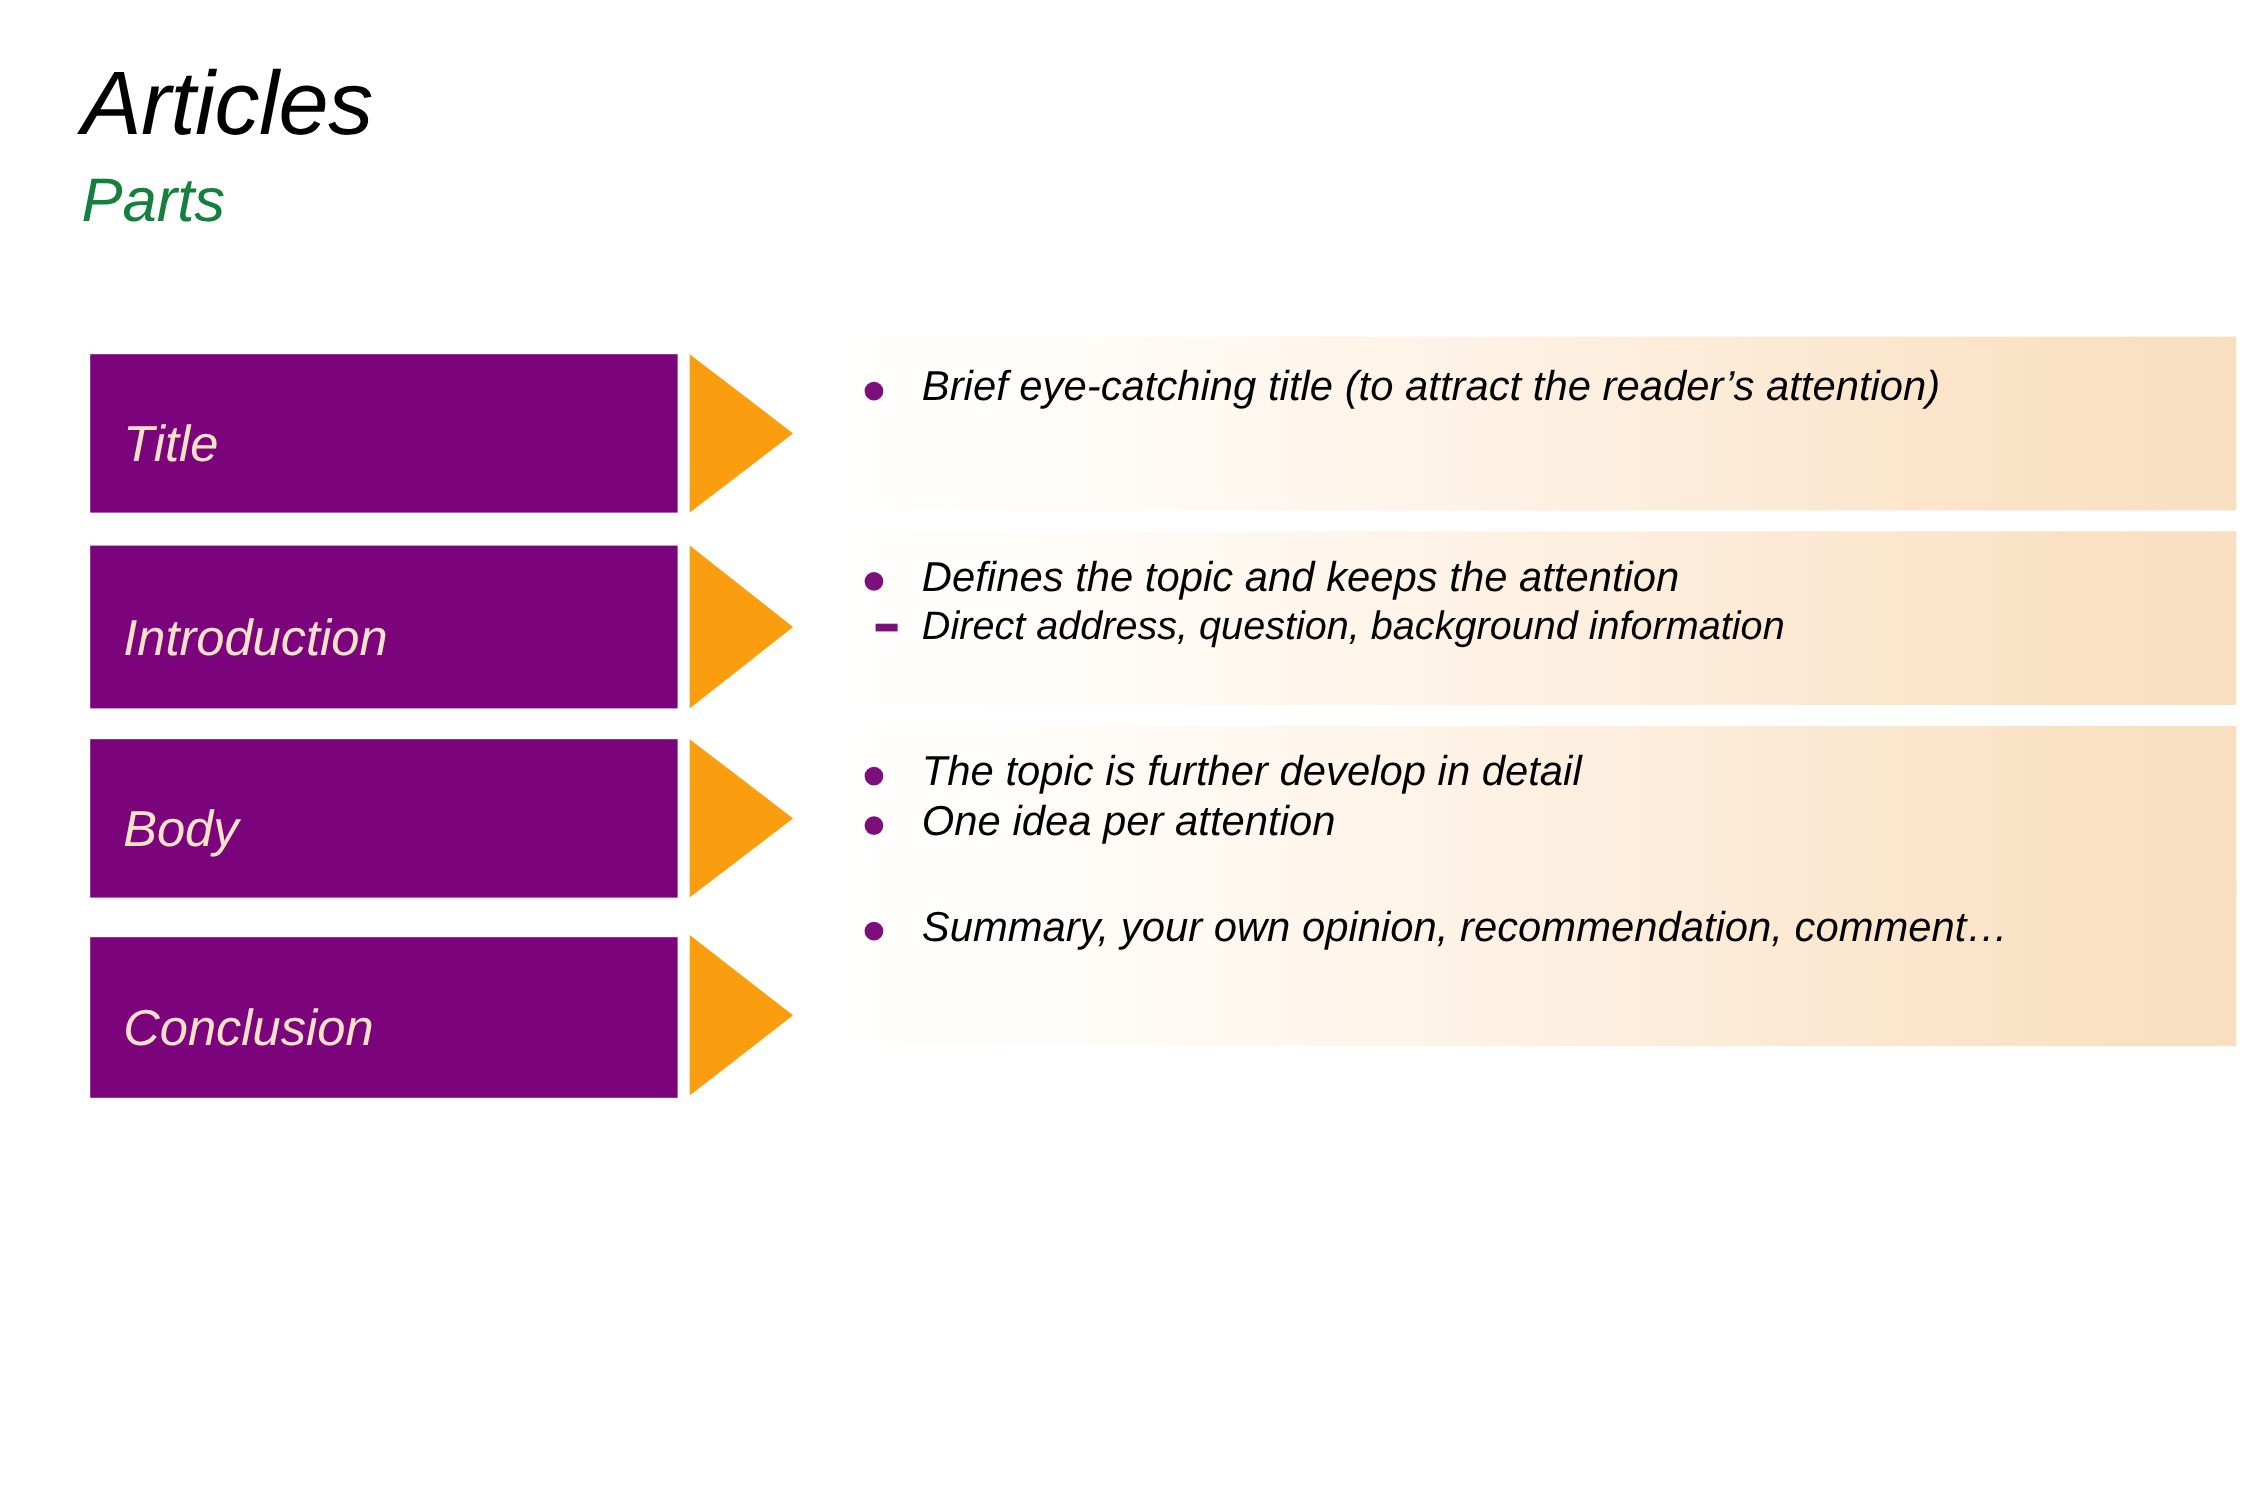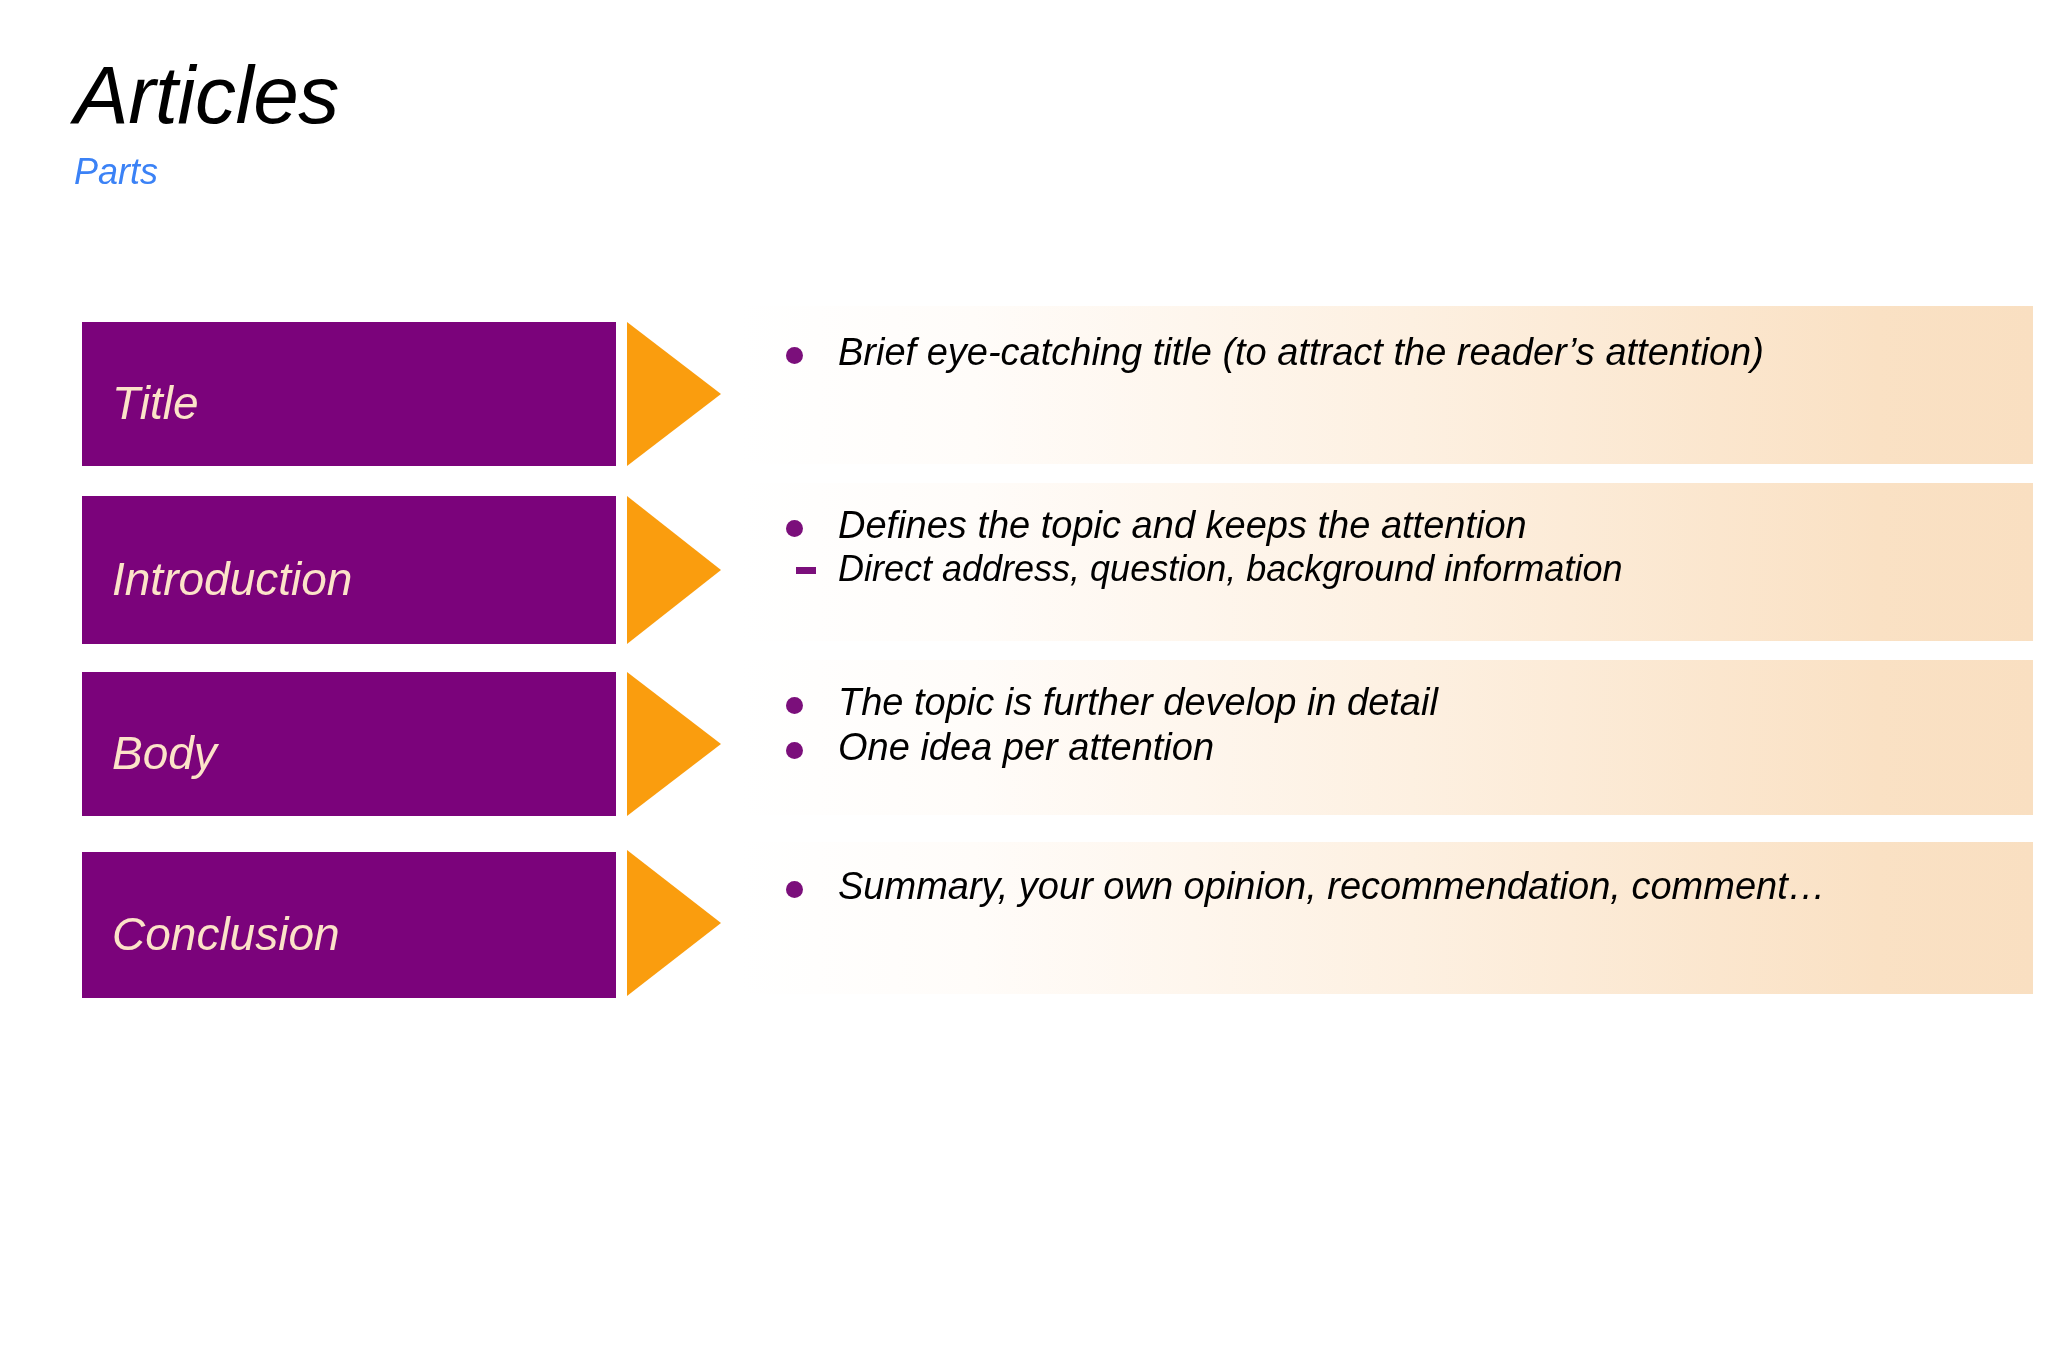--- a/index.html
+++ b/index.html
@@ -25,24 +25,24 @@
     font-size: 82px;
     font-style: italic;
     font-weight: 400;
     color: #000000;
     line-height: 1.0;
     letter-spacing: -0.5px;
     margin: 0;
     white-space: nowrap;
   }
   .slide-subtitle {
-    font-size: 36px;
-    font-style: italic;
-    font-weight: 400;
-    color: #3b82f6;
+    font-size: 56px;
+    font-style: italic;
+    font-weight: 400;
+    color: #15803d;
     line-height: 1.0;
     margin: 18px 0 0 0;
     white-space: nowrap;
   }
 
   
   .diagram {
     position: absolute;
     left: 0;
     top: 0;
@@ -205,21 +205,21 @@
         </ul>
       </div>
     </div>
   </div>
 
   <div class="row">
     <div class="label-box" style="top:852px; height:146px; width:534px;">
       <span class="label-text">Conclusion</span>
     </div>
     <div class="arrow" style="top:850px; border-top-width:73px; border-bottom-width:73px;"></div>
-    <div class="panel" style="top:842px; height:152px;">
+    <div class="panel" style="top:799px; height:152px;">
       <div class="panel-inner" style="padding-top:24px;">
         <ul class="bullets">
           <li class="lvl1">
             <span class="marker"></span>
             <span class="bullet-text">Summary, your own opinion, recommendation, comment…</span>
           </li>
         </ul>
       </div>
     </div>
   </div>

